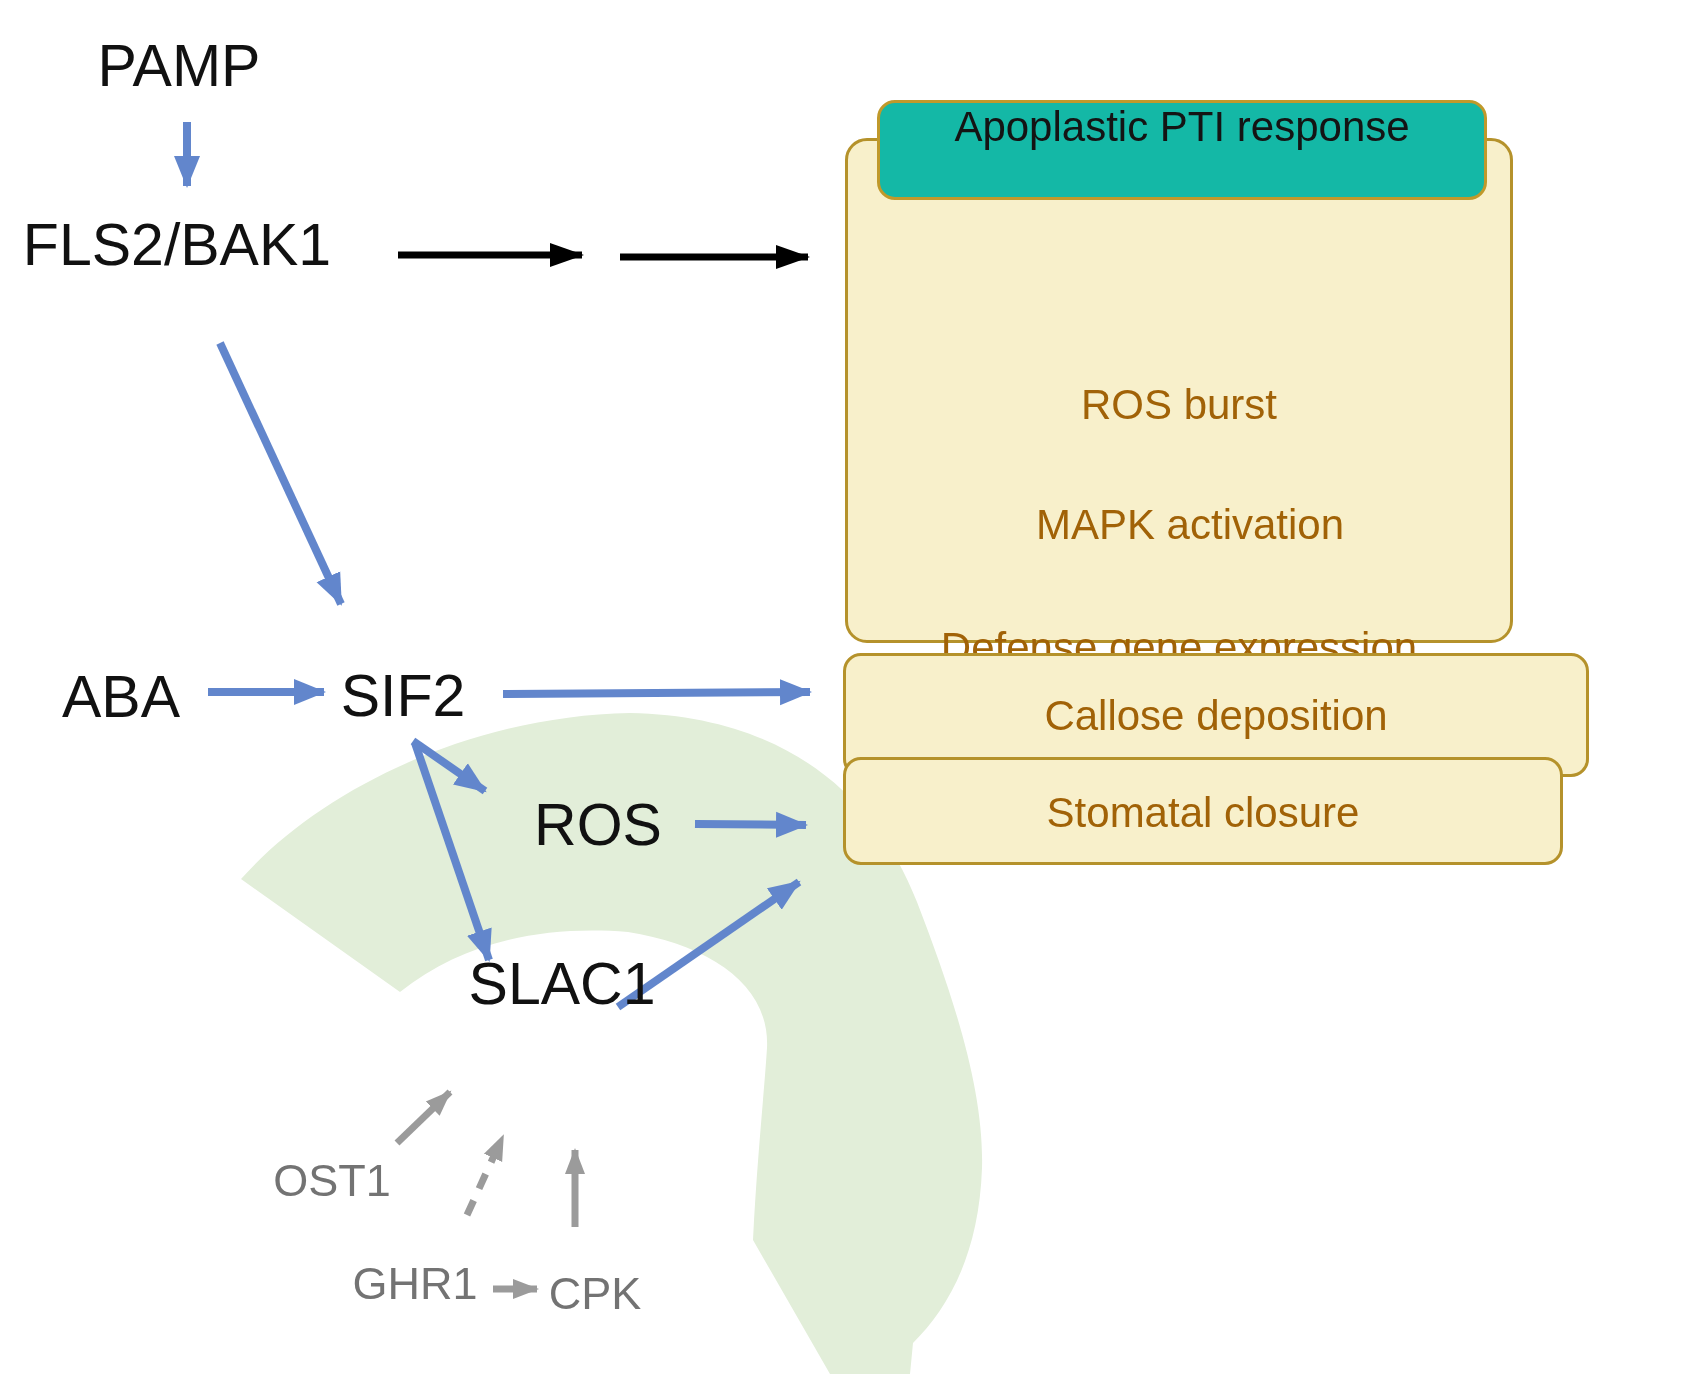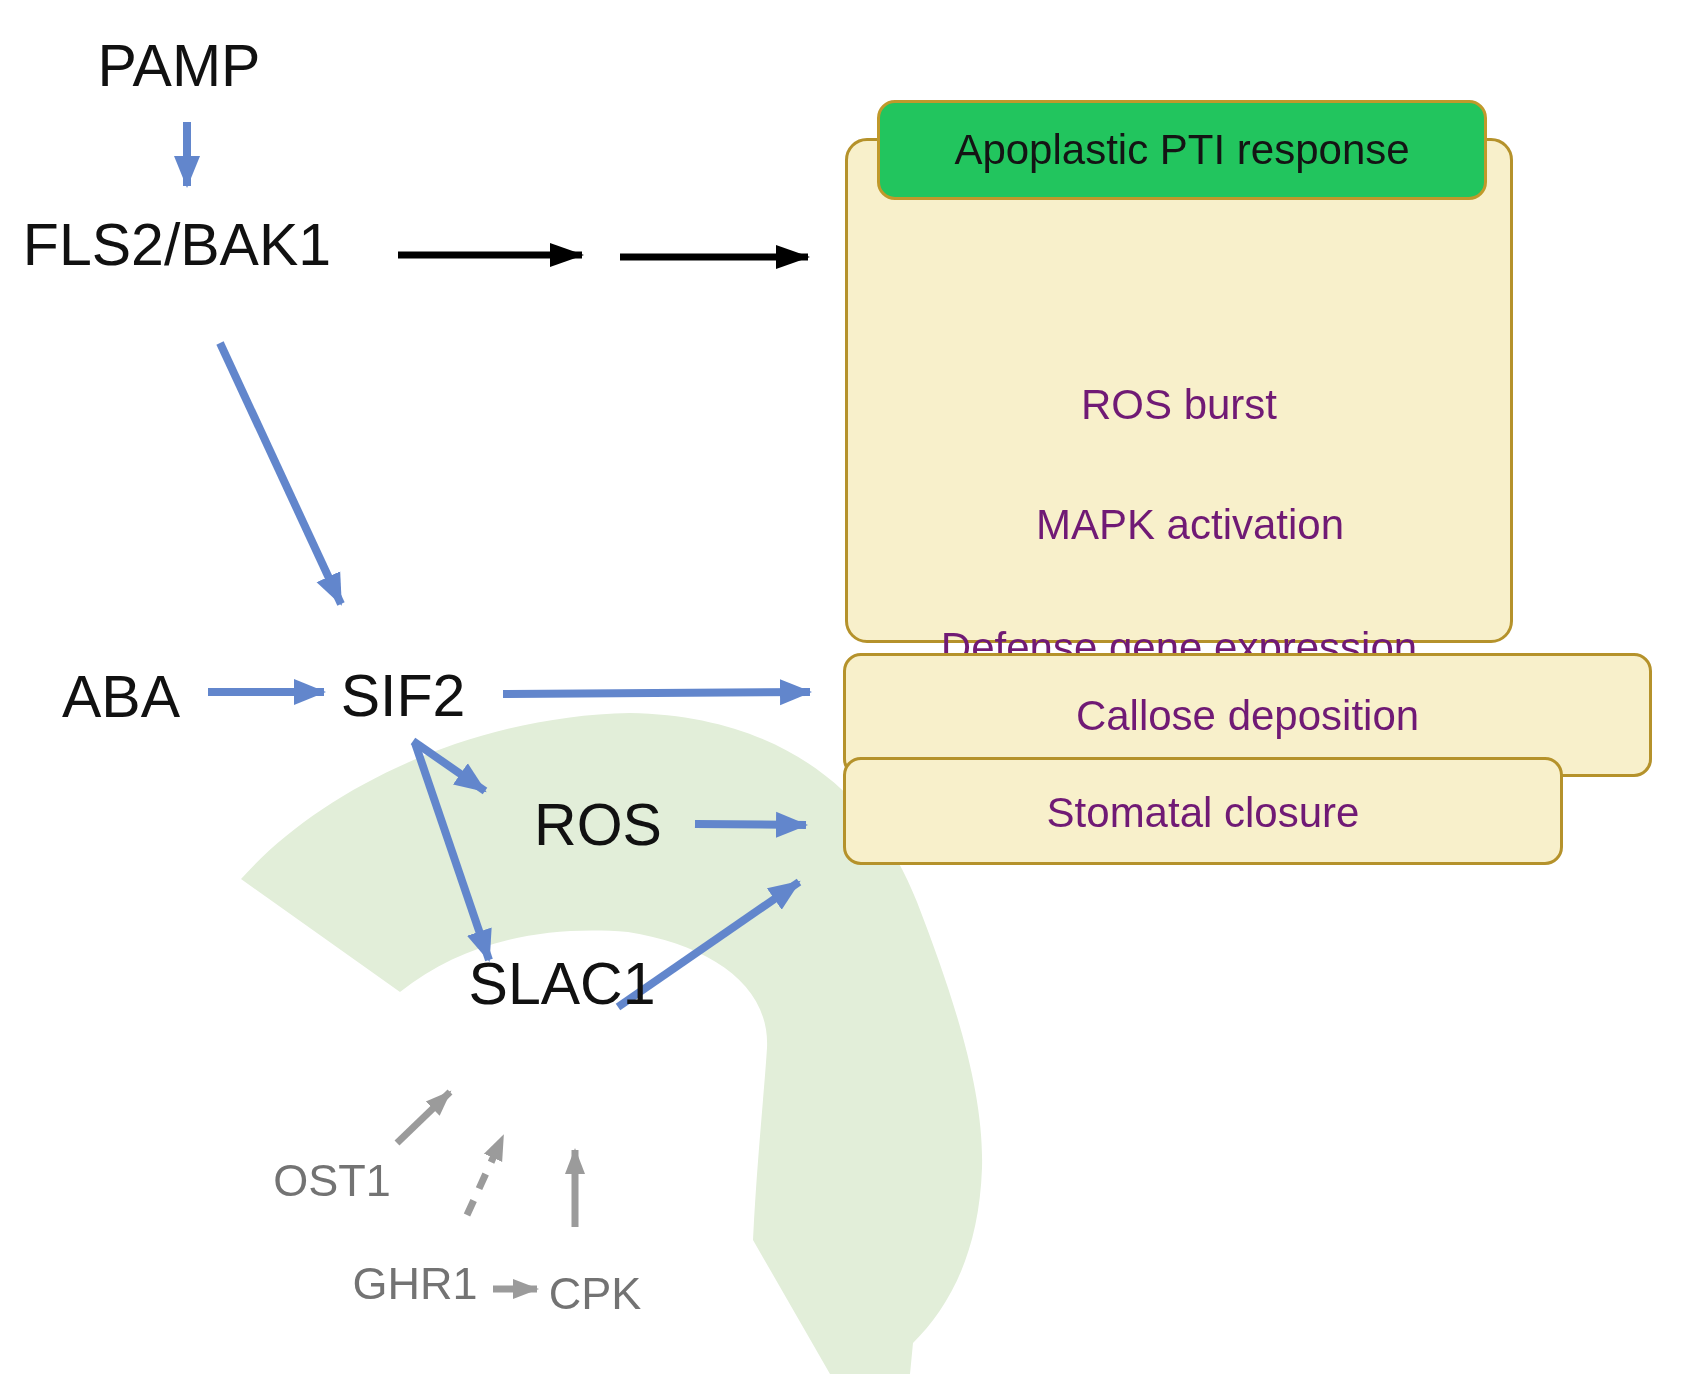--- a/index.html
+++ b/index.html
@@ -27,28 +27,28 @@
     background:#F8F0CB;
     border:3px solid #B5922B;
     border-radius:18px;
     z-index:2;
   }
   .ybox .boxlabel{
     position:absolute;
     left:0;right:0;
     text-align:center;
     font-size:42px;
-    color:#701a75;
+    color:#a16207;
     white-space:nowrap;
   }
   #header-box{
-    background:#22c55e;
+    background:#14b8a6;
     border:3px solid #C0992B;
     z-index:3;
-    display:flex;align-items:center;justify-content:center;
+    display:flex;justify-content:center;
   }
   #header-box .hlabel{
     font-size:42px;color:#141414;white-space:nowrap;
   }
 </style>
 </head>
 <body>
 
 <div id="canvas">
 
@@ -109,21 +109,21 @@
   <div class="ybox" id="pti-box" style="left:845px;top:138px;width:668px;height:505px;border-radius:22px;">
     <div class="boxlabel" style="top:240px;">ROS burst</div>
     <div class="boxlabel" style="top:360px;padding-left:22px;">MAPK activation</div>
     <div class="boxlabel" style="top:483px;">Defense gene expression</div>
   </div>
 
   <div class="ybox" id="header-box" style="left:877px;top:100px;width:610px;height:100px;">
     <span class="hlabel">Apoplastic PTI response</span>
   </div>
 
-  <div class="ybox" id="callose-box" style="left:843px;top:653px;width:809px;height:124px;">
+  <div class="ybox" id="callose-box" style="left:843px;top:653px;width:746px;height:124px;">
     <div class="boxlabel" style="top:36px;">Callose deposition</div>
   </div>
 
   <div class="ybox" id="stomatal-box" style="left:843px;top:757px;width:720px;height:108px;">
     <div class="boxlabel" style="top:29px;">Stomatal closure</div>
   </div>
 
 </div>
 
 </body></html>

